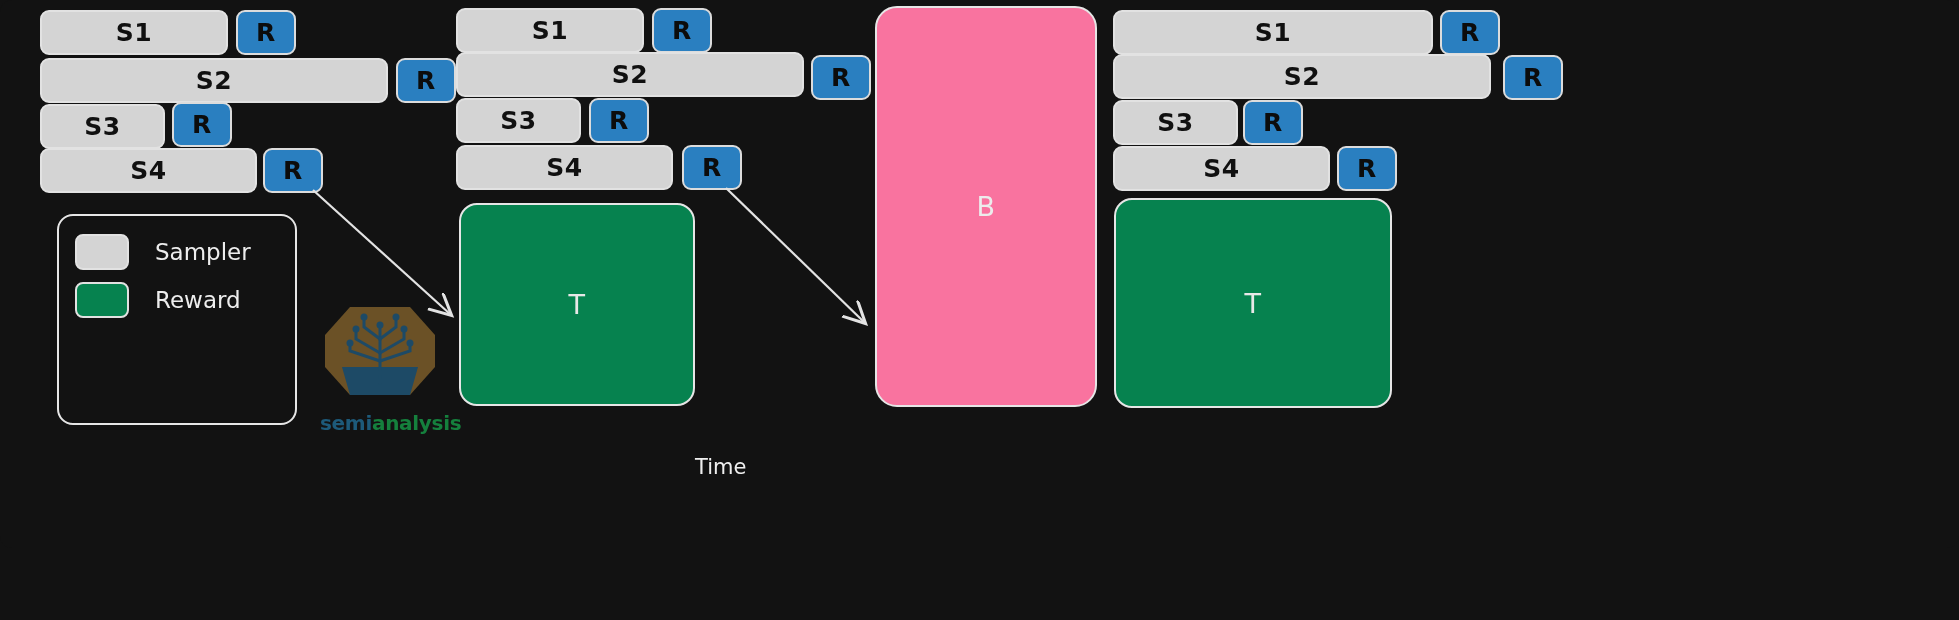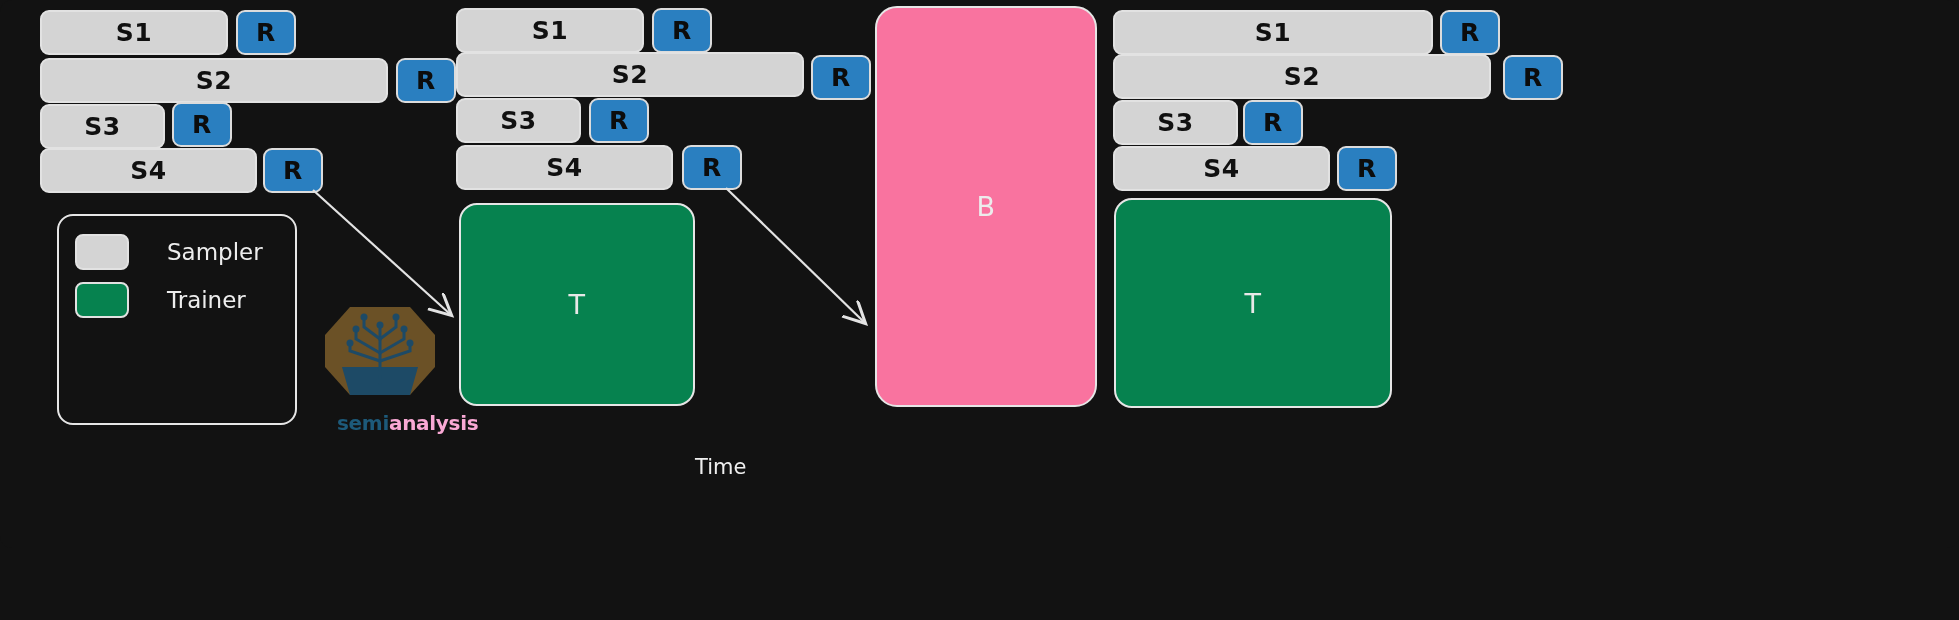--- a/index.html
+++ b/index.html
@@ -89,21 +89,21 @@
   }
   .legend-swatch {
     width: 54px;
     height: 36px;
     border-radius: 8px;
     border: 2px solid #e2e2e2;
     box-sizing: border-box;
     flex: none;
   }
   .legend-label {
-    margin-left: 38px;
+    margin-left: 26px;
     color: #ededed;
     font-size: 23px;
     font-family: "DejaVu Sans", sans-serif;
     white-space: nowrap;
   }
 
   
   #logo {
     position: absolute;
     left: 320px;
@@ -115,22 +115,22 @@
     position: absolute;
     left: 0;
     top: 106px;
     width: 120px;
     text-align: center;
     font-size: 20px;
     font-weight: 700;
     font-family: "DejaVu Sans", sans-serif;
     letter-spacing: -0.3px;
   }
-  .w-semi { color: #1d5a7a; margin-left: 17px; }
-  .w-analysis { color: #f9a8d4; }
+  .w-semi { color: #1d5a7a; }
+  .w-analysis { color: #15803d; }
 
   
   #overlay {
     position: absolute;
     left: 0; top: 0;
     width: 1959px;
     height: 620px;
     pointer-events: none;
   }
   #time-label {
@@ -177,21 +177,21 @@
       <div class="abox trainer-box" style="left: 1114px; top: 198px; width: 278px; height: 210px;">T</div>
     </div>
 
   <div id="legend">
     <div class="legend-row">
       <span class="legend-swatch" style="background:#d4d4d4"></span>
       <span class="legend-label">Sampler</span>
     </div>
     <div class="legend-row">
       <span class="legend-swatch" style="background:#06824f"></span>
-      <span class="legend-label">Trainer</span>
+      <span class="legend-label">Reward</span>
     </div>
   </div>
 
   <div id="logo">
     <svg width="120" height="105" viewBox="0 0 120 105">
       <polygon points="30,2 90,2 115,30 115,62 90,90 30,90 5,62 5,30" fill="#6b5126" stroke="none"></polygon>
       <path d="M22,62 L98,62 L90,90 L30,90 Z" fill="#1d4a66"></path>
       <g stroke="#1d4a66" stroke-width="3" fill="none" stroke-linecap="round">
         <path d="M60,78 L60,22"></path>
         <path d="M60,34 L44,22 L44,12"></path>

